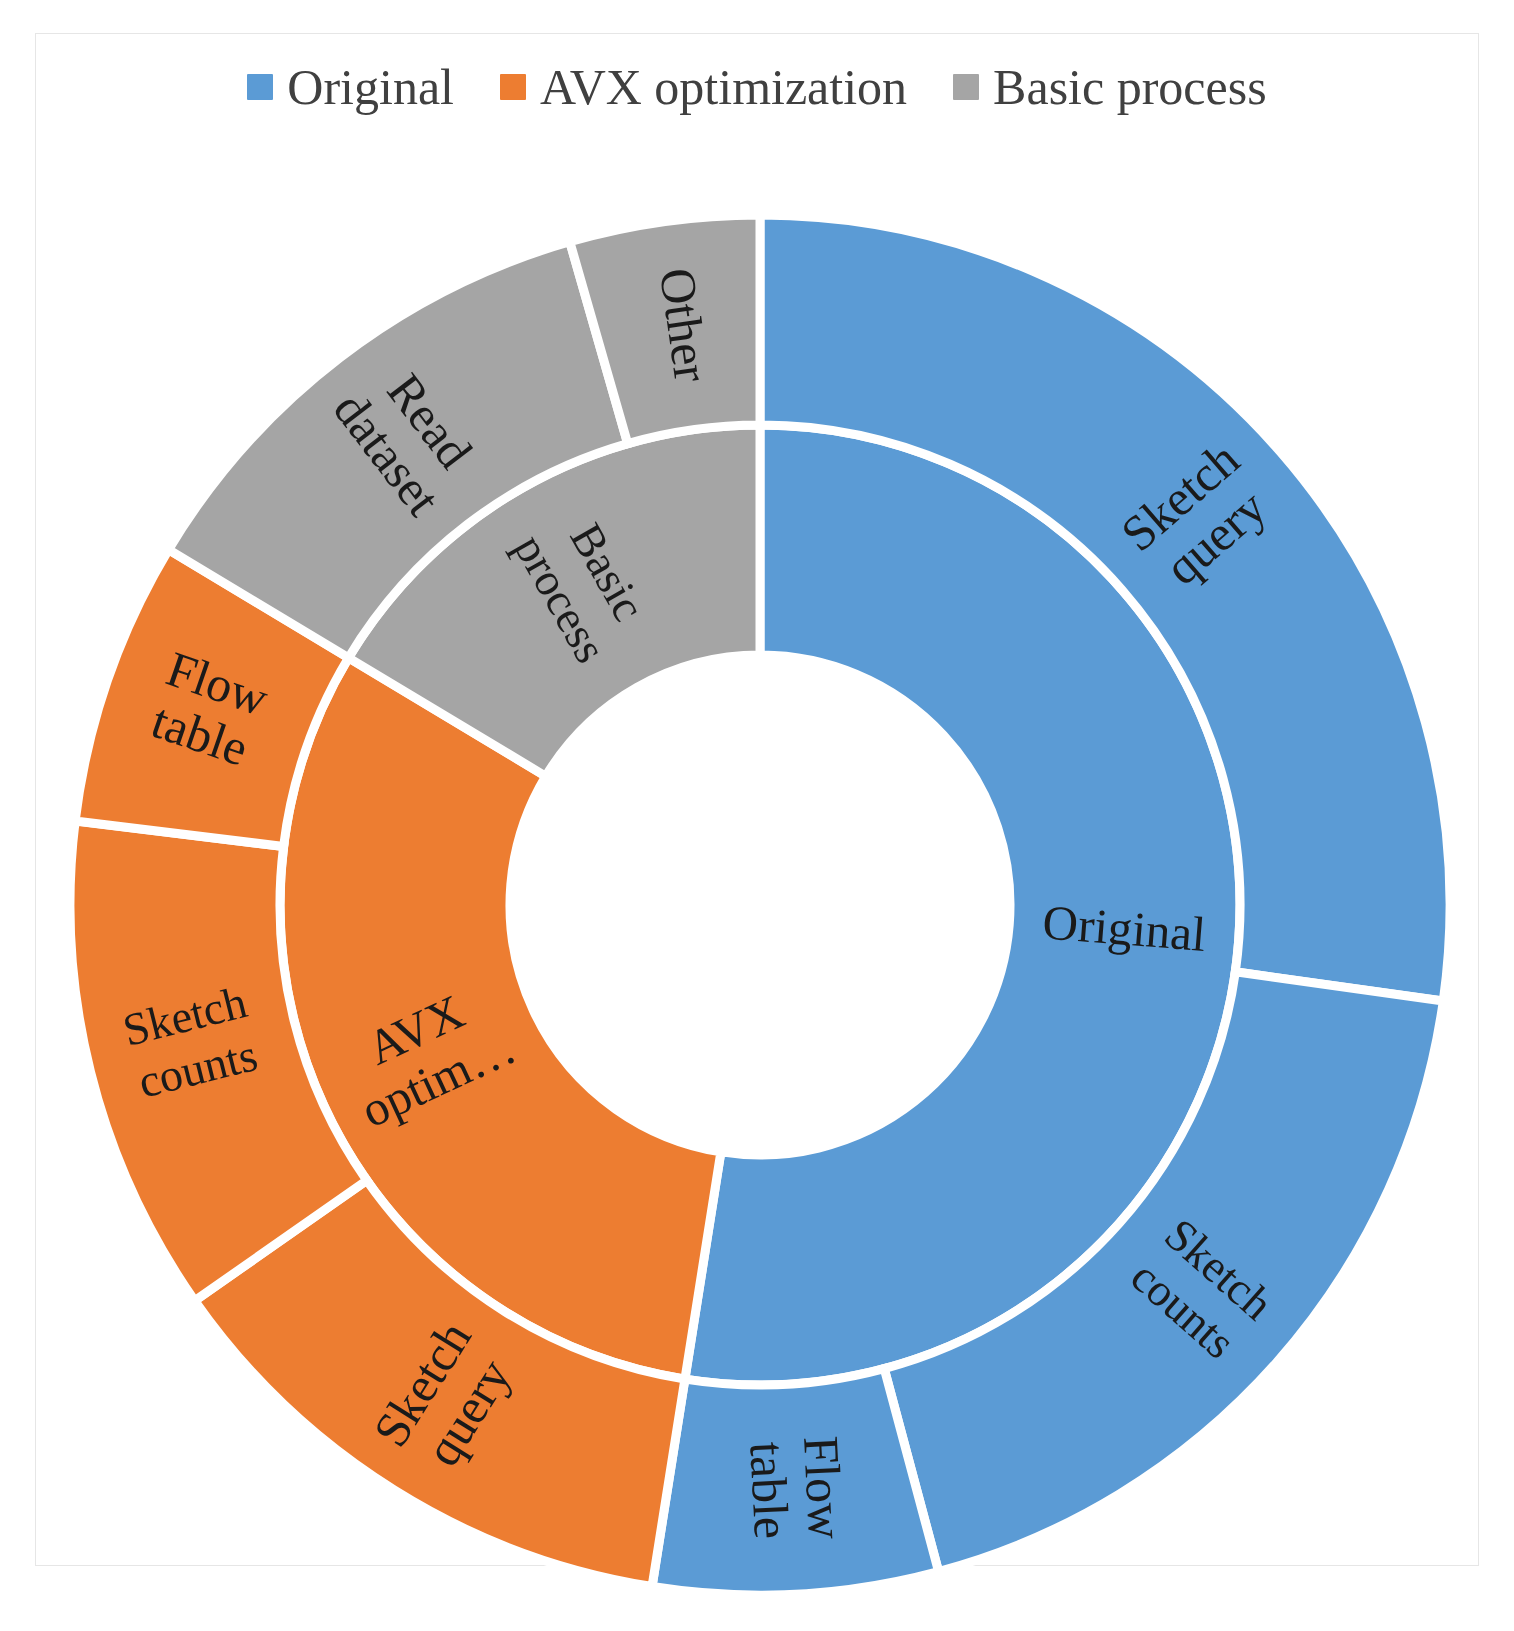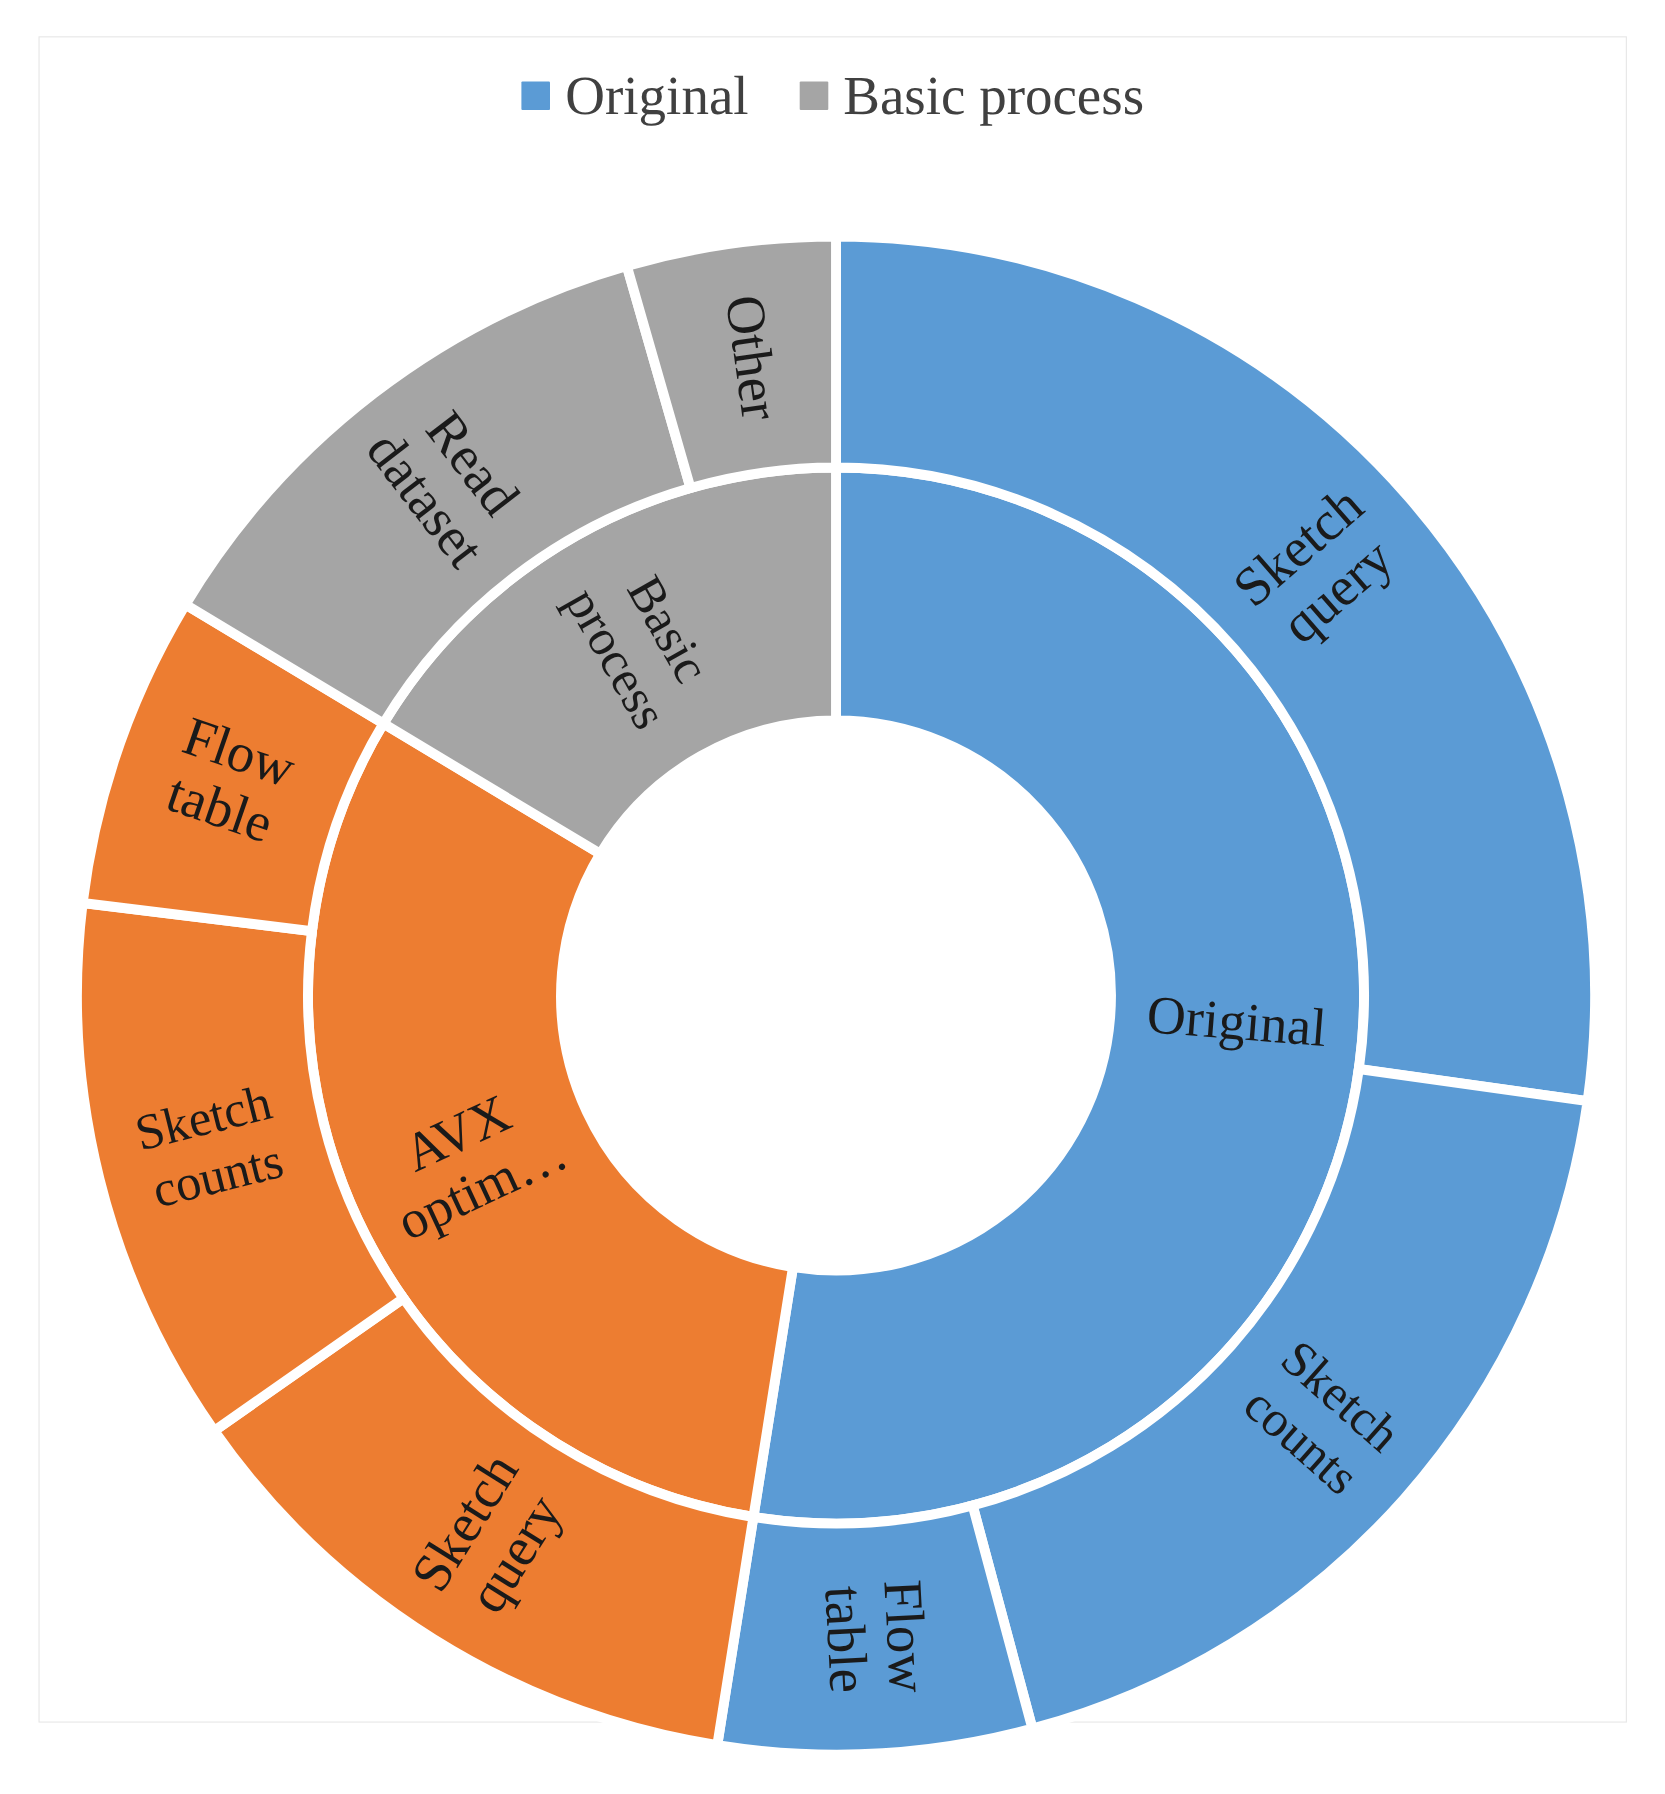--- a/index.html
+++ b/index.html
@@ -50,20 +50,24 @@
 <body>
 
 <div id="figure-frame"></div>
 
 <div id="legend">
   <div class="legend-item">
     <span class="legend-swatch" style="background: rgb(91, 155, 213);"></span>
     <span class="legend-label">Original</span>
   </div>
   <div class="legend-item">
+    <span class="legend-swatch" style="background: rgb(237, 125, 49);"></span>
+    <span class="legend-label">AVX optimization</span>
+  </div>
+  <div class="legend-item">
     <span class="legend-swatch" style="background: rgb(165, 165, 165);"></span>
     <span class="legend-label">Basic process</span>
   </div>
 </div>
 
 <div id="sunburst-wrap">
   <svg id="sunburst-svg" width="1514" height="1631" viewBox="0 0 1514 1631">
     <g id="ring-inner">
         <path d="M 760 425 A 480 480 0 1 1 684.9114567806892 1379.090403485666 L 720.8913837399423 1151.9220851487844 A 250 250 0 1 0 760 655 Z" fill="#5B9BD5" class="arc-seg"></path>
         <path d="M 684.9114567806892 1379.090403485666 A 480 480 0 0 1 348.5596956629861 657.781724043174 L 545.7081748244719 776.2404812724865 A 250 250 0 0 0 720.8913837399423 1151.9220851487844 Z" fill="#ED7D31" class="arc-seg"></path>

